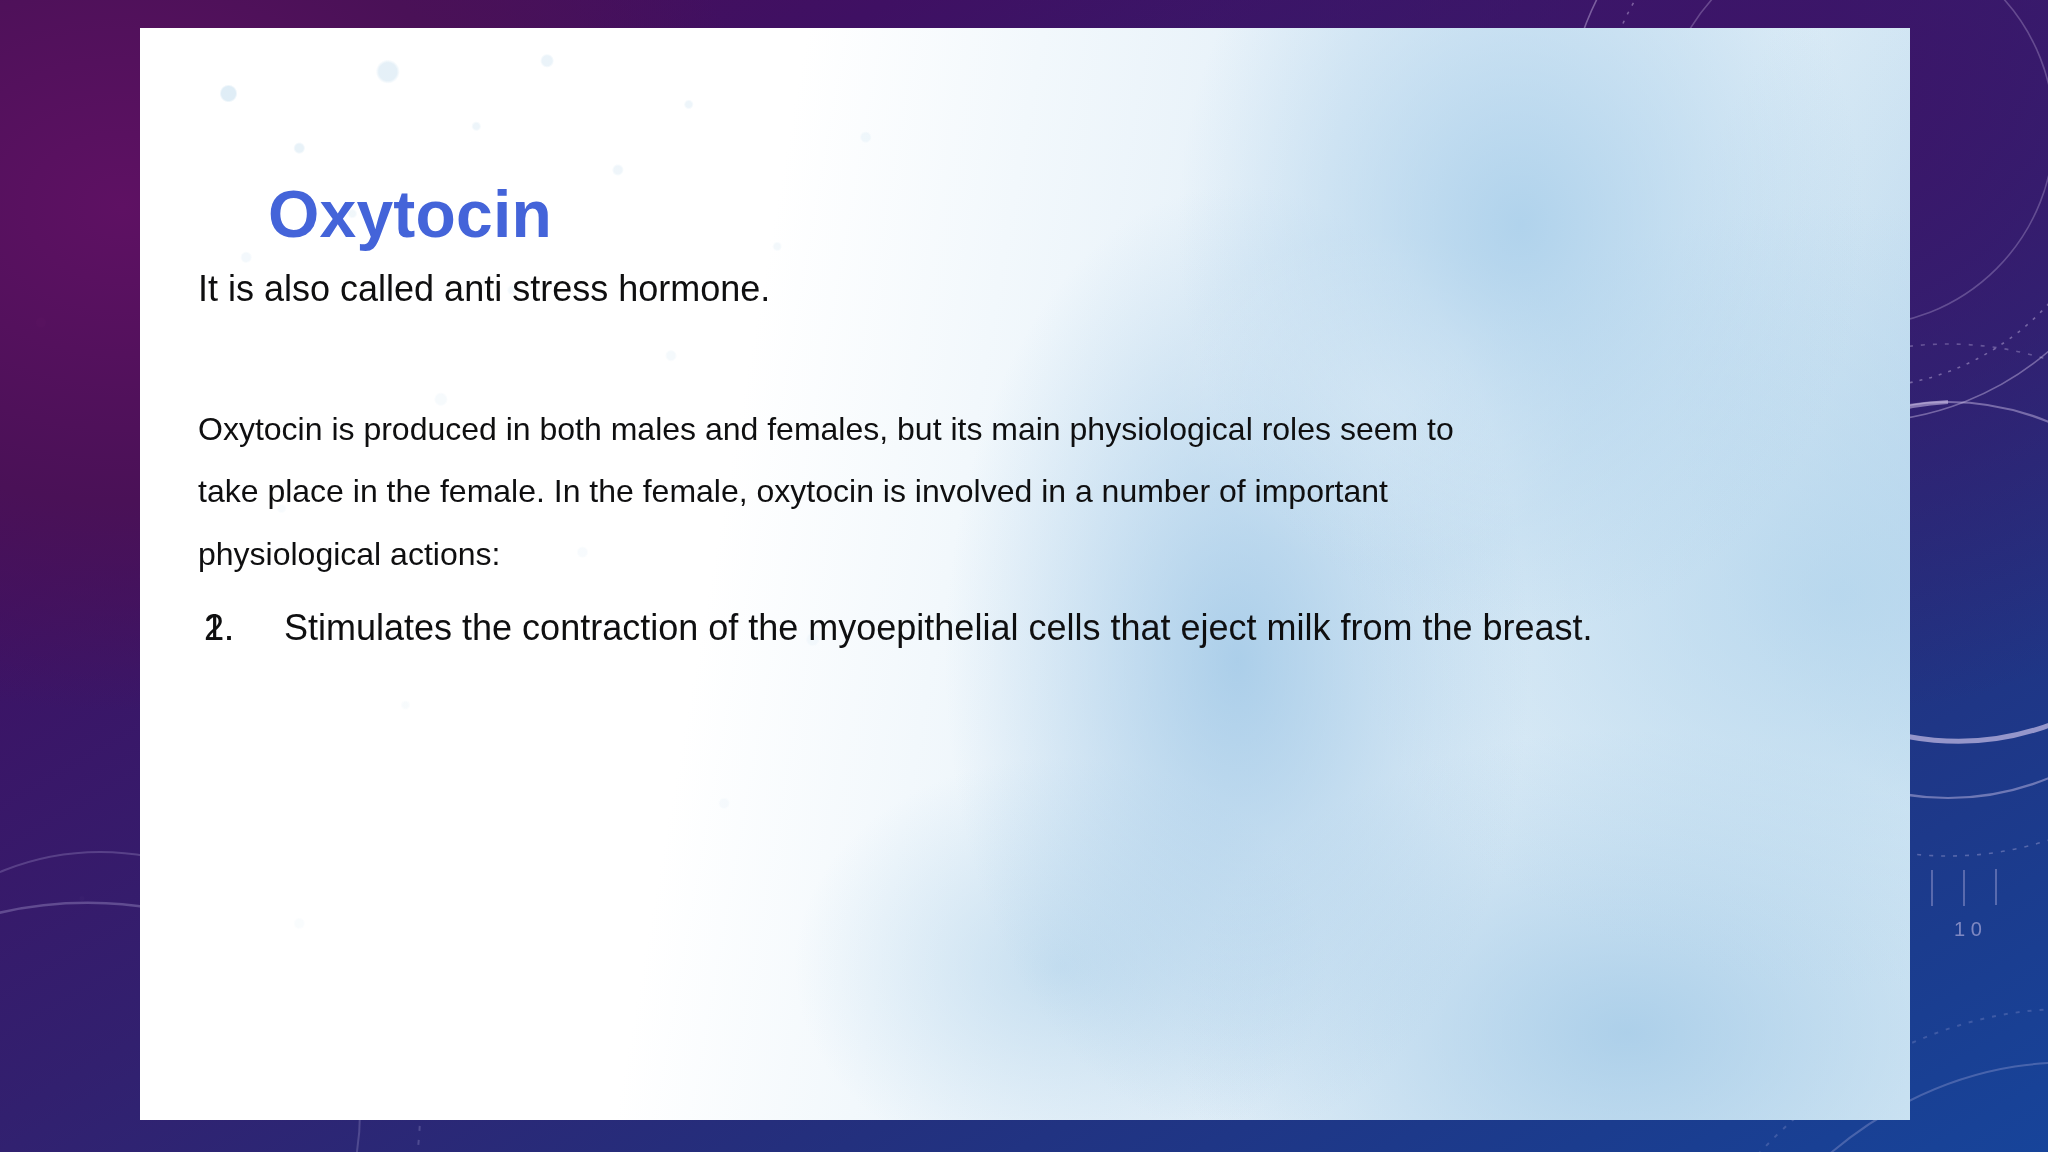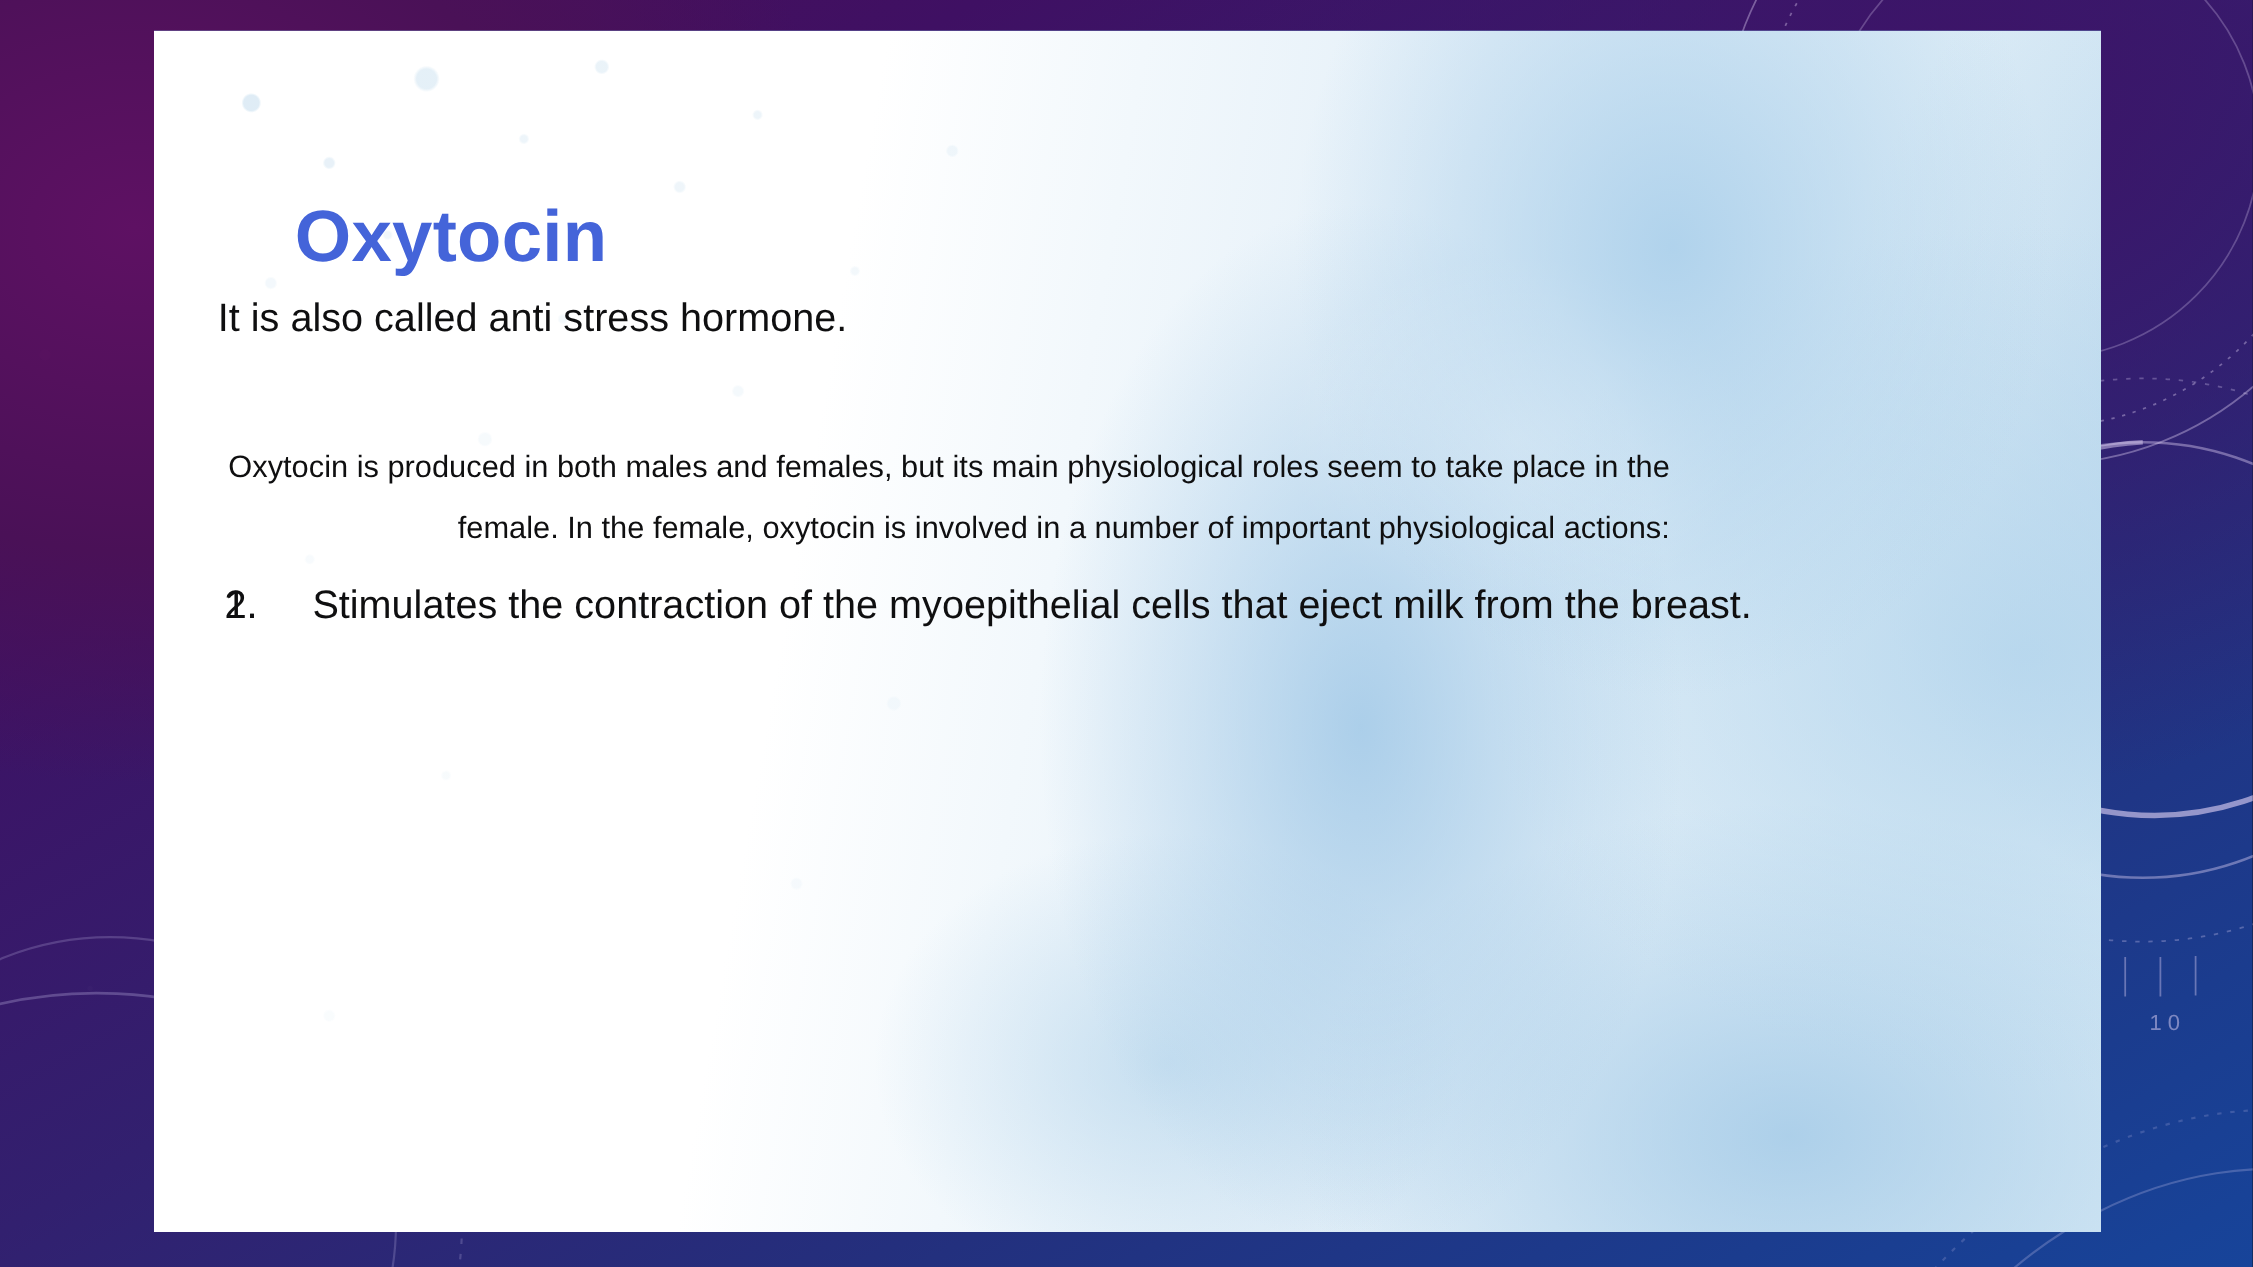--- a/index.html
+++ b/index.html
@@ -39,21 +39,21 @@
   .deco { position: absolute; pointer-events: none; }
   .deco svg { display: block; }
 
   
   .card {
     position: absolute;
     left: 140px;
     top: 28px;
     width: 1770px;
     height: 1092px;
-    background: #7dd3fc;
+    background: #bef264;
     overflow: hidden;
     box-shadow: 0 0 0 0 rgba(0,0,0,0);
   }
   
   .wash {
     position: absolute;
     inset: 0;
     background:
       radial-gradient(ellipse 520px 620px at 78% 18%,  rgba(168,206,234,.85) 0%, rgba(168,206,234,0) 66%),
       radial-gradient(ellipse 430px 700px at 62% 58%,  rgba(150,194,228,.72) 0%, rgba(150,194,228,0) 68%),
@@ -116,25 +116,24 @@
     color: #0f0f10;
     font-weight: 400;
   }
   .lead {
     font-size: 36px;
     line-height: 1.28;
     margin: 0 0 86px 0;
     white-space: nowrap;
   }
   .para {
-    font-size: 28px;
+    font-size: 32px;
     line-height: 1.95;
     margin: 0 0 4px 0;
     max-width: 1320px;
-    text-align: right;
   }
   ol.steps {
     list-style: none;
     margin: 8px 0 0 0;
     padding: 0;
     font-size: 36px;
     line-height: 1.95;
   }
   ol.steps li {
     position: relative;

